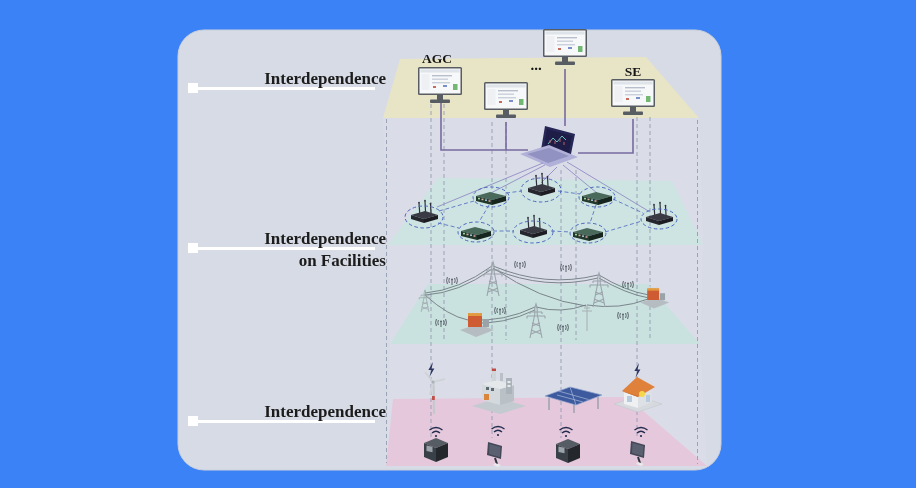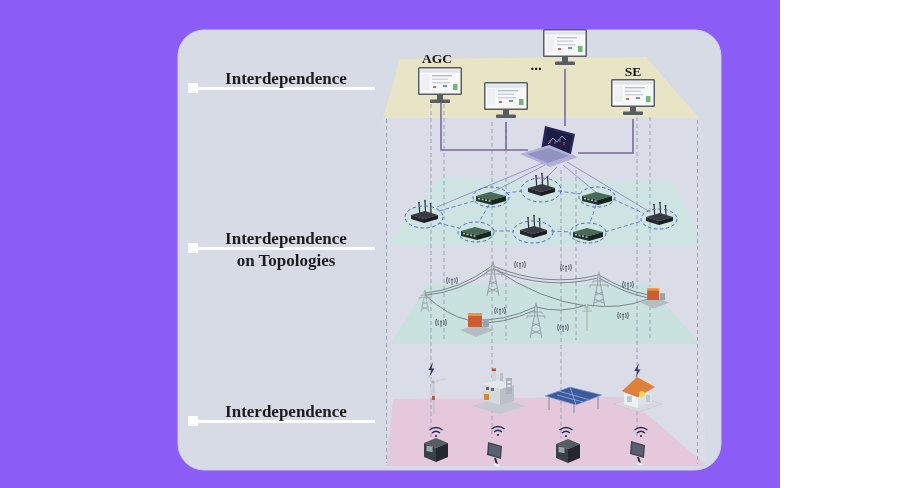--- a/index.html
+++ b/index.html
@@ -1,27 +1,27 @@
 <!DOCTYPE html>
 <html><head>
 <meta charset="utf-8">
 <style>
   html,body { margin:0; padding:0; background:#ffffff; }
-  .stage { position:relative; width:780px; height:488px; background:#8b5cf6; overflow:hidden;
+  .stage { position:relative; width:916px; height:488px; background:#3b82f6; overflow:hidden;
            font-family:"Liberation Sans", sans-serif; }
   .diagram-svg { position:absolute; left:0; top:0; }
 
   .layer-label { position:absolute; left:186px; width:200px; text-align:center;
                  font-family:"Liberation Serif", serif; font-weight:600; color:#1c1c1c;
                  font-size:17px; line-height:22px; }
   .layer-label .rule { position:absolute; left:7px; width:182px; top:19px; height:2.5px;
                        background:#ffffff; z-index:0; }
   .layer-label .sq { position:absolute; left:2px; top:15px; width:10px; height:10px;
                      background:#ffffff; z-index:1; }
-  .layer-label .l1, .layer-label .l2 { position:relative; z-index:2; }
+  .layer-label .l1, .layer-label .l2 { position:relative; z-index:2;text-align:right; }
 
   .svg-tag   { font:700 13.5px "Liberation Serif", serif; fill:#161616; }
   .svg-dots  { font:700 15px "Liberation Serif", serif; fill:#161616; }
 </style>
 </head>
 <body>
 
 <div class="stage">
 
 <svg class="diagram-svg" width="920" height="488" viewBox="0 0 920 488">
@@ -305,21 +305,21 @@
 
 <div class="layer-label" style="top:68px">
   <div class="rule"></div>
   <div class="sq"></div>
   <div class="l1">Interdependence</div>
 </div>
 <div class="layer-label" style="top:228px">
   <div class="rule"></div>
   <div class="sq"></div>
   <div class="l1">Interdependence</div>
-  <div class="l2">on Topologies</div>
+  <div class="l2">on Facilities</div>
 </div>
 <div class="layer-label" style="top:401px">
   <div class="rule"></div>
   <div class="sq"></div>
   <div class="l1">Interdependence</div>
 </div>
 
 </div>
 
 </body></html>

